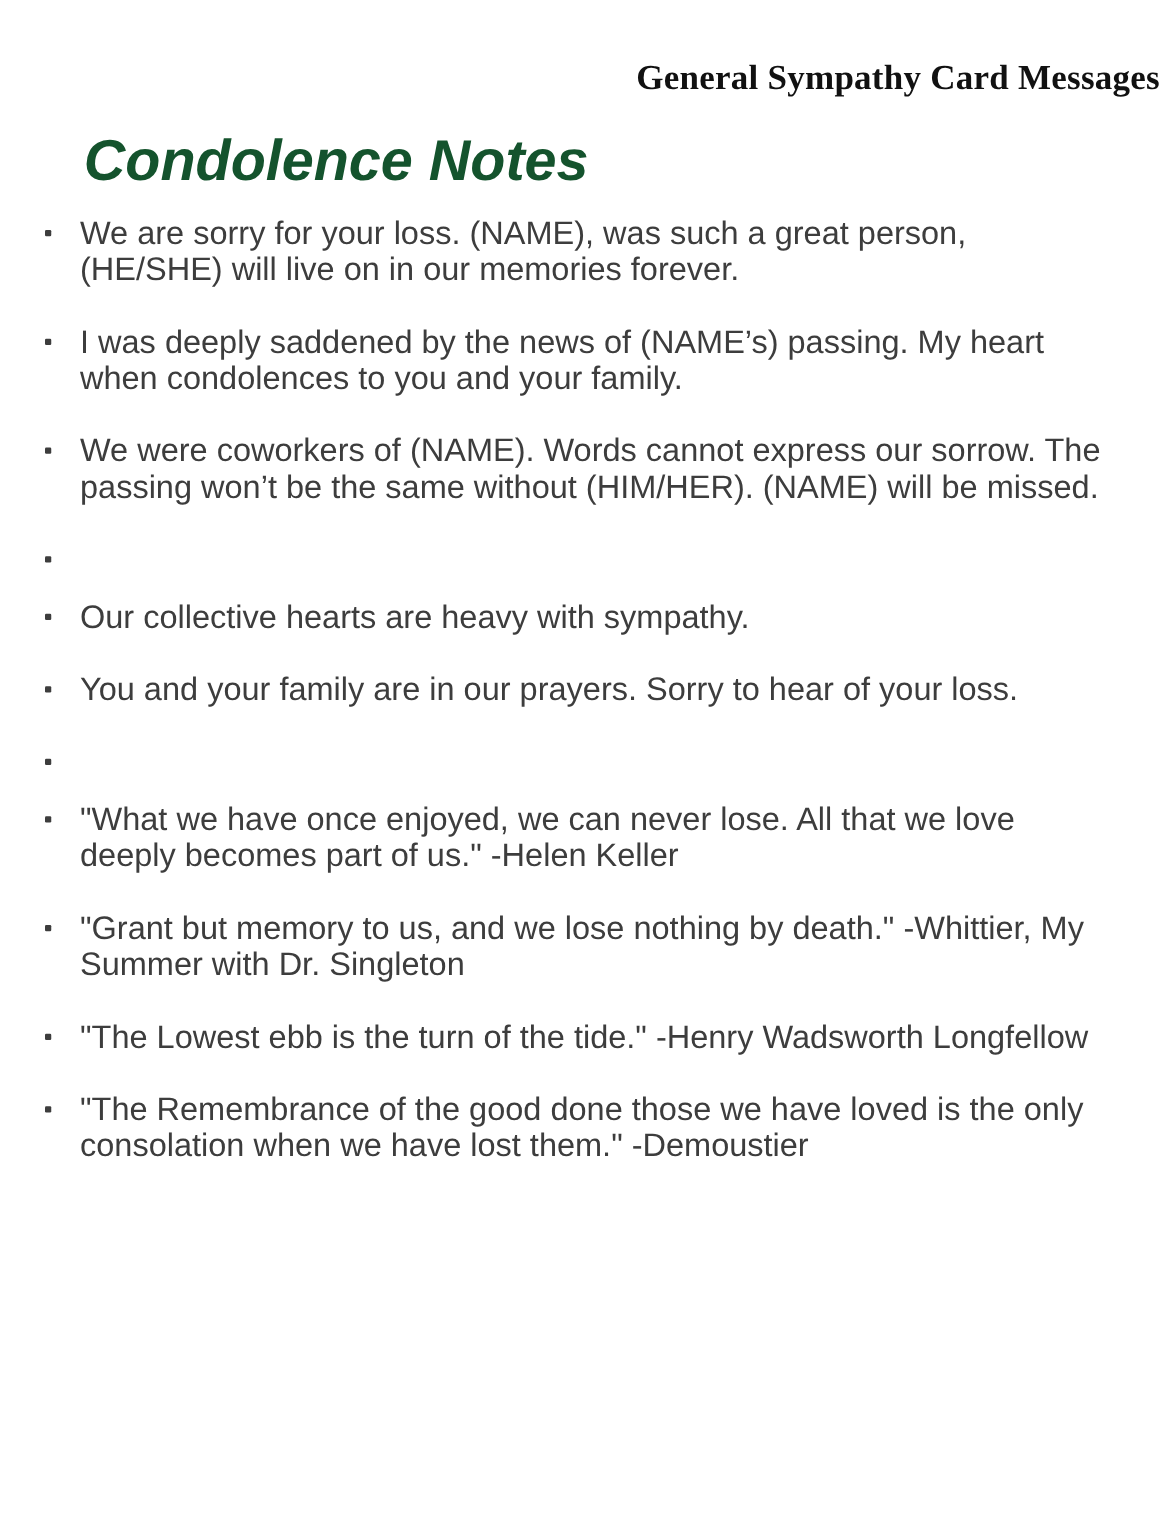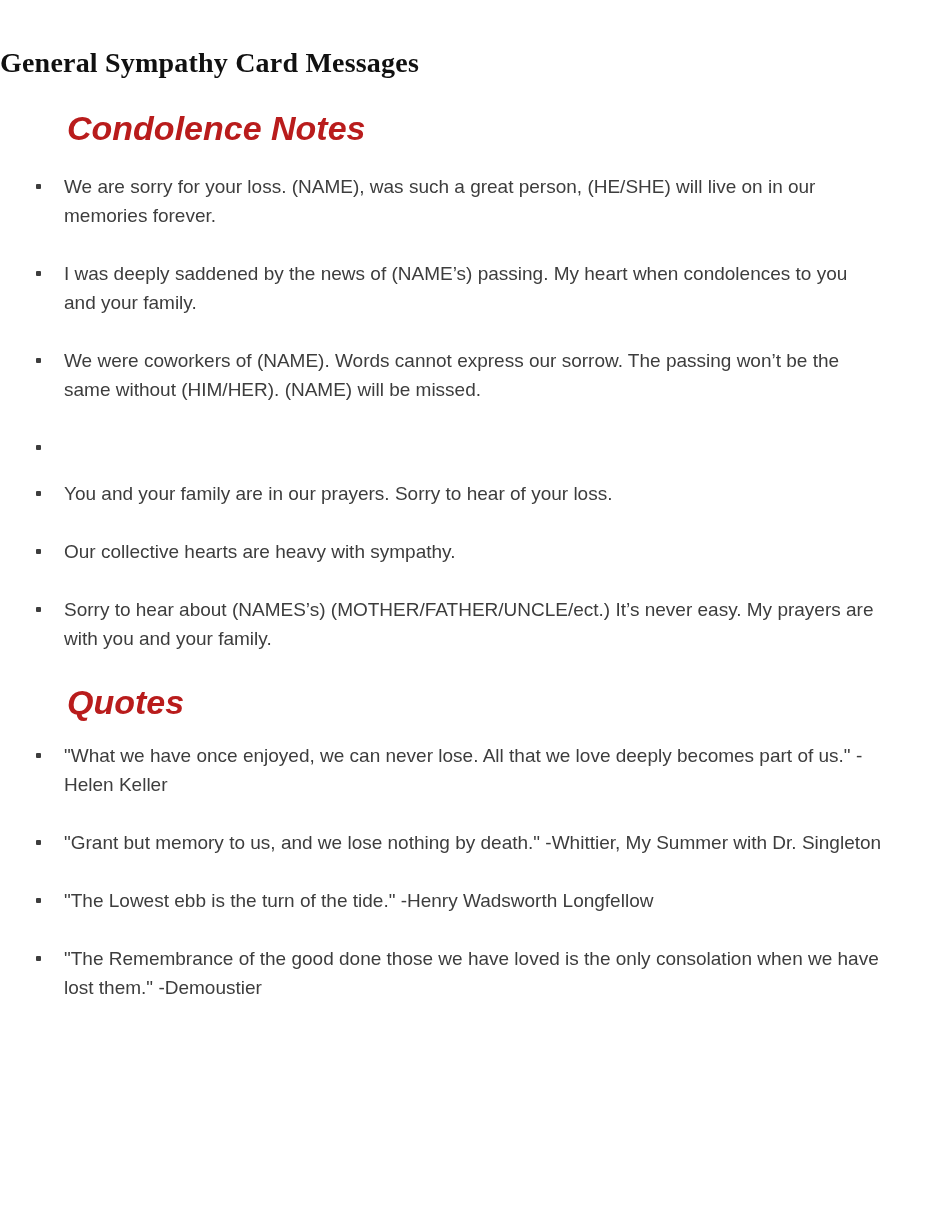--- a/index.html
+++ b/index.html
@@ -14,31 +14,31 @@
     height: 1210px;
     background: #ffffff;
     padding-top: 46px;
   }
   .doc-title {
     font-family: "Liberation Serif", serif;
     font-weight: bold;
     font-size: 28px;
     line-height: 34px;
     color: #111111;
-    text-align: left;
+    text-align: right;
     margin-bottom: 28px;
     letter-spacing: 0.2px;
   }
   .section-heading {
     font-family: "Liberation Sans", sans-serif;
     font-weight: bold;
     font-style: italic;
-    font-size: 34px;
+    font-size: 46px;
     line-height: 40px;
-    color: #b91c1c;
+    color: #14532d;
     margin-left: 67px;
   }
   .section-heading.quotes { margin-top: 18px; }
   ul.bullet-list {
     list-style: none;
     margin-top: 24px;
   }
   ul.bullet-list.quotes-list { margin-top: 19px; }
   li.bullet-item {
     display: flex;
@@ -51,21 +51,21 @@
     height: 5px;
     background: #3d3d3d;
     border-radius: 1px;
     margin-left: 36px;
     margin-top: 12px;
   }
   .item-text {
     display: block;
     margin-left: 23px;
     width: 818px;
-    font-size: 19px;
+    font-size: 26px;
     line-height: 29px;
     color: #3d3d3d;
   }
 </style>
 </head>
 <body>
 
 <div class="page">
 
   <h1 class="doc-title">General Sympathy Card Messages</h1>
@@ -83,33 +83,31 @@
     </li>
     <li class="bullet-item">
       <span class="bullet"></span>
       <span class="item-text">We were coworkers of (NAME). Words cannot express our sorrow. The passing won’t be the same without (HIM/HER). (NAME) will be missed.</span>
     </li>
     <li class="bullet-item">
       <span class="bullet"></span>
     </li>
     <li class="bullet-item">
       <span class="bullet"></span>
+      <span class="item-text">Our collective hearts are heavy with sympathy.</span>
+    </li>
+    <li class="bullet-item">
+      <span class="bullet"></span>
       <span class="item-text">You and your family are in our prayers. Sorry to hear of your loss.</span>
     </li>
     <li class="bullet-item">
       <span class="bullet"></span>
-      <span class="item-text">Our collective hearts are heavy with sympathy.</span>
-    </li>
-    <li class="bullet-item">
-      <span class="bullet"></span>
-      <span class="item-text">Sorry to hear about (NAMES’s) (MOTHER/FATHER/UNCLE/ect.) It’s never easy. My prayers are with you and your family.</span>
     </li>
   </ul>
 
-  <h2 class="section-heading quotes">Quotes</h2>
 
   <ul class="bullet-list quotes-list">
     <li class="bullet-item">
       <span class="bullet"></span>
       <span class="item-text">"What we have once enjoyed, we can never lose. All that we love deeply becomes part of us." -Helen Keller</span>
     </li>
     <li class="bullet-item">
       <span class="bullet"></span>
       <span class="item-text">"Grant but memory to us, and we lose nothing by death." -Whittier, My Summer with Dr. Singleton</span>
     </li>

